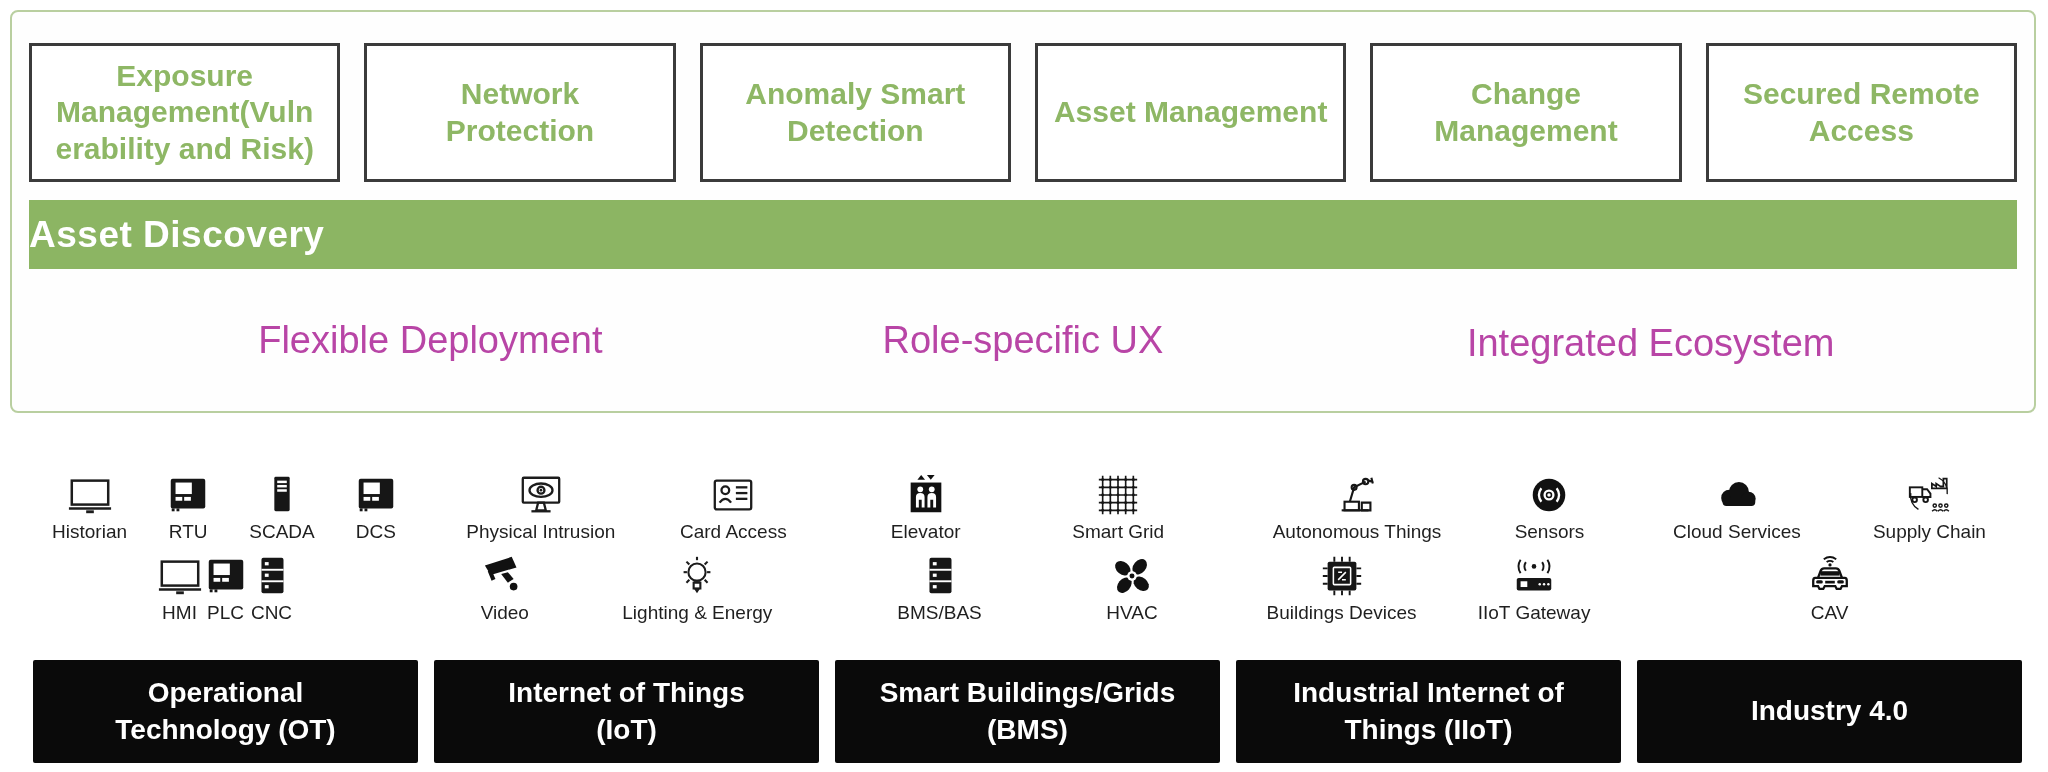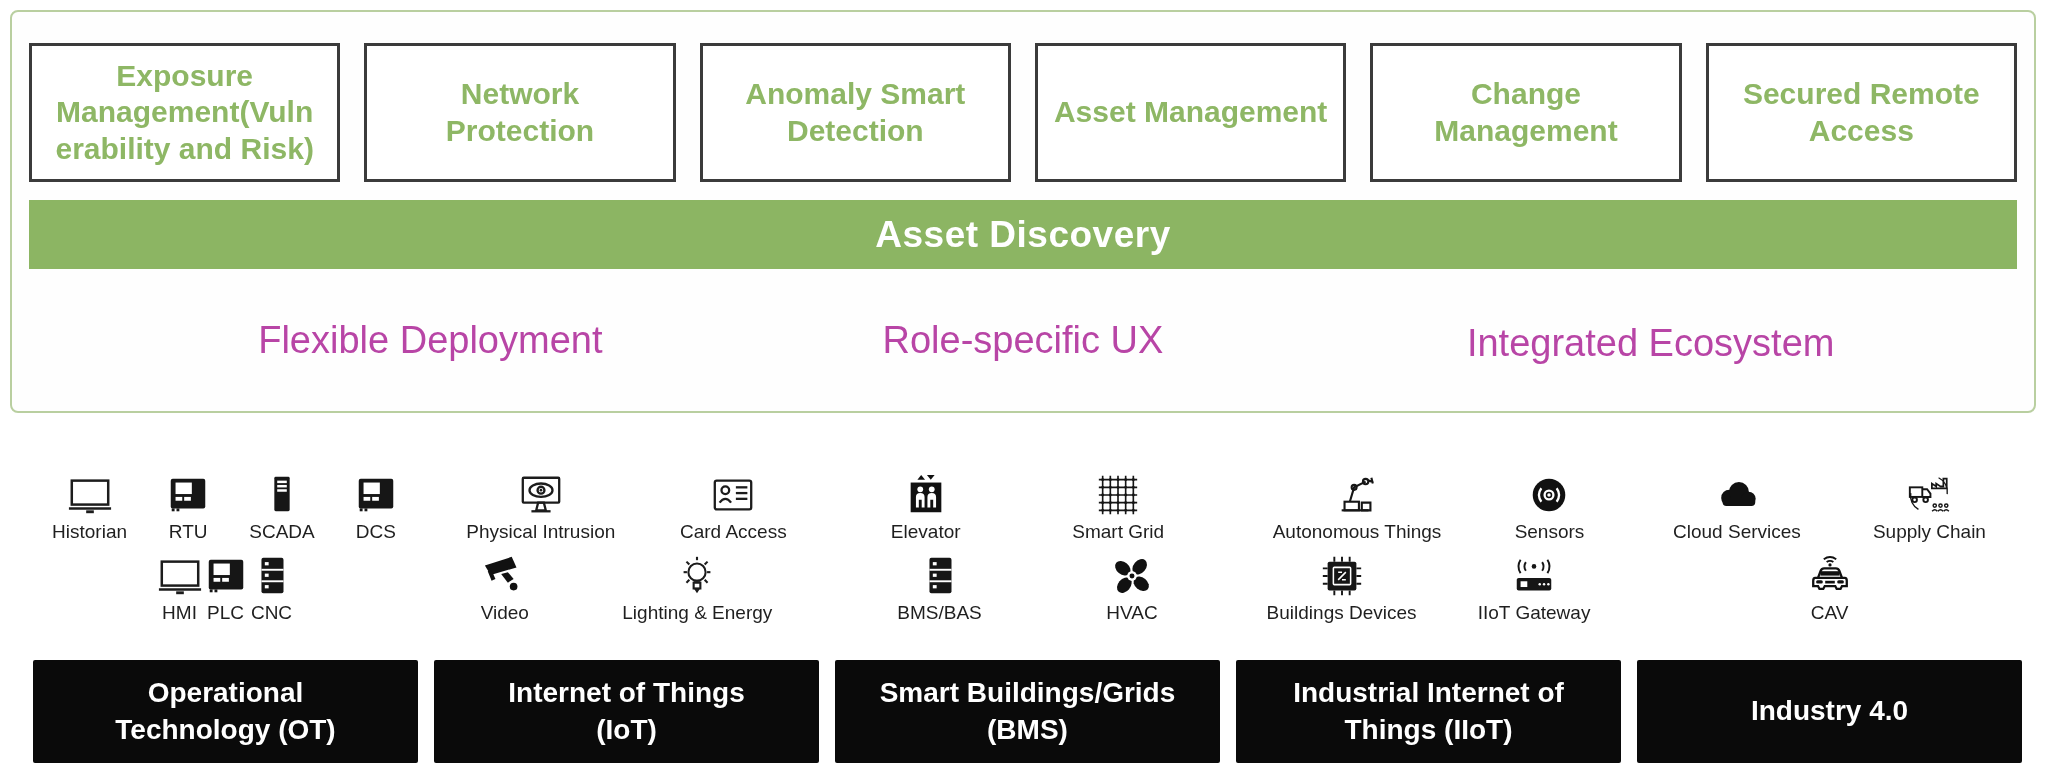--- a/index.html
+++ b/index.html
@@ -7,33 +7,33 @@
     position:relative;width:2048px;height:772px;background:#ffffff;
     font-family:"Liberation Sans", sans-serif;overflow:hidden;
   }
   
   .panel{
     position:absolute;left:10px;top:10px;width:2026px;height:403px;
     border:2px solid #b9cfa0;border-radius:8px;background:#fefefe;box-sizing:border-box;
   }
   .cap-row{
     position:absolute;left:17px;right:17px;top:31px;height:139px;
-    display:flex;gap:24px;
+    display:flex;gap:24px;justify-content:center;
   }
   .cap-box{
     flex:1;border:3px solid #3b3b3b;background:#ffffff;box-sizing:border-box;
     display:flex;align-items:center;justify-content:center;
   }
   .cap-box span{
     text-align:center;color:#8eb765;font-weight:bold;font-size:30px;
     line-height:1.22;white-space:pre-line;
   }
   .discovery-bar{
     position:absolute;left:17px;right:17px;top:188px;height:69px;
-    background:#8cb563;display:flex;align-items:center;justify-content:center;
+    background:#8cb563;display:flex;align-items:center;justify-content:flex-start;
   }
   .discovery-bar span{color:#ffffff;font-size:37px;font-weight:bold;letter-spacing:.5px;}
   .pillars{
     position:absolute;left:17px;right:17px;top:278px;height:100px;
     display:grid;grid-template-columns:1fr 1fr 1fr;align-items:center;
   }
   .pillar{text-align:center;color:#b845a6;font-size:38px;font-weight:normal;}
   .pillar.p1{padding-left:140px;}
   .pillar.p3{padding-right:70px;margin-top:6px;}
   

